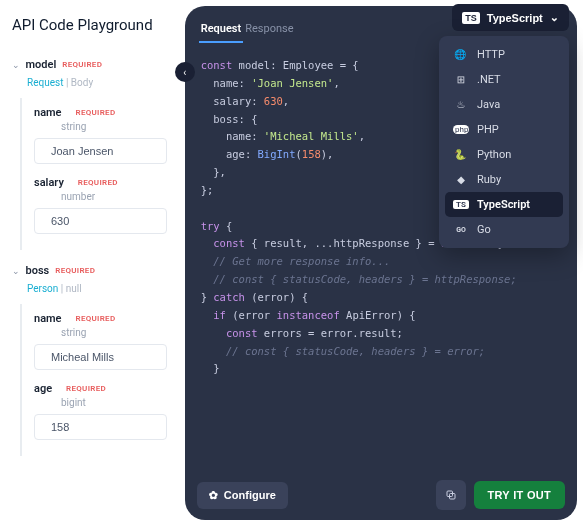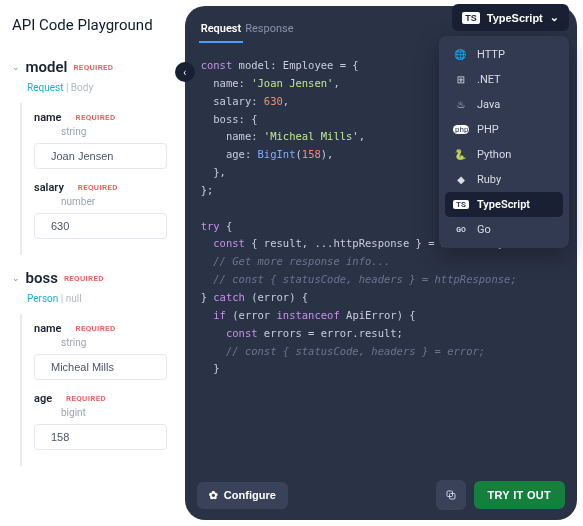--- a/index.html
+++ b/index.html
@@ -3,21 +3,21 @@
 <meta charset="utf-8">
 <style>
 * { margin: 0; padding: 0; box-sizing: border-box; }
 body { font-family: -apple-system, BlinkMacSystemFont, "Segoe UI", Roboto, sans-serif; font-size: 12px; background: #fff; width: 583px; height: 526px; overflow: hidden; position: relative; }
 .container { display: flex; height: 100%; }
 .left-panel { width: 230px; padding: 16px 12px; background: #fff; overflow-y: auto; }
 .page-title { font-size: 15px; font-weight: 400; color: #0f1b2d; margin-bottom: 24px; }
 .section { margin-bottom: 14px; }
 .section-header { display: flex; align-items: center; gap: 6px; margin-bottom: 6px; cursor: pointer; }
 .chevron { font-size: 9px; color: #8a94a6; }
-.sec-label { font-size: 15px; font-weight: 600; color: #1a2332; }
+.sec-label { font-size: 11px; font-weight: 600; color: #1a2332; }
 .required { font-size: 8px; font-weight: 600; color: #e85d5d; letter-spacing: 0.3px; }
 .type-line { font-size: 10px; margin-left: 15px; margin-bottom: 10px; }
 .type-primary { color: #1aaed1; }
 .type-sep { color: #b0b8c4; }
 .type-secondary { color: #b0b8c4; }
 .field-box { border-left: 2px solid #e8ecf0; margin-left: 8px; padding-left: 12px; padding-top: 8px; padding-bottom: 4px; }
 .field { margin-bottom: 12px; }
 .field-head { display: flex; align-items: center; gap: 14px; margin-bottom: 2px; }
 .field-name { font-size: 11px; font-weight: 600; color: #1a2332; }
 .field-type { font-size: 10px; color: #9aa3b2; margin-bottom: 6px; margin-left: 27px; }

